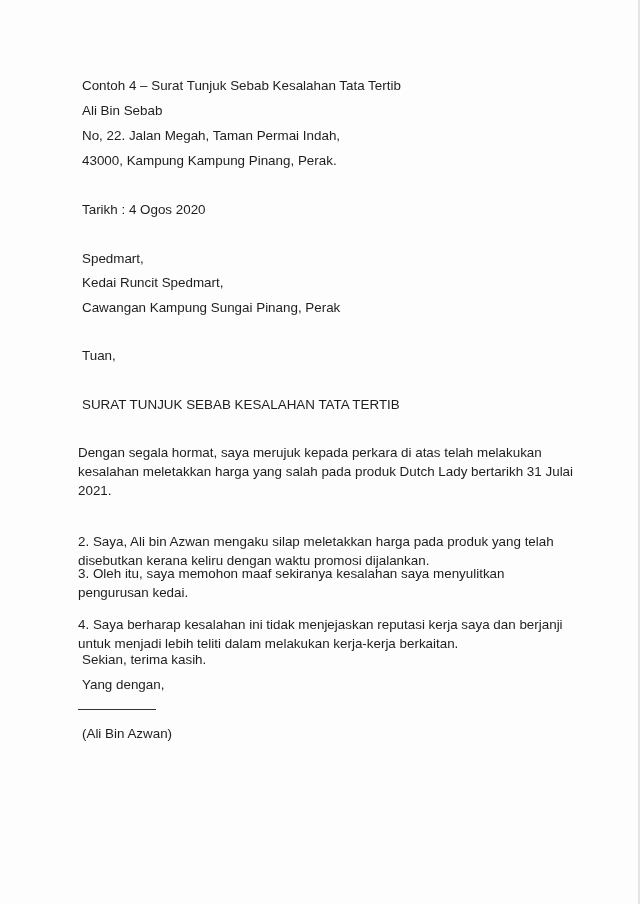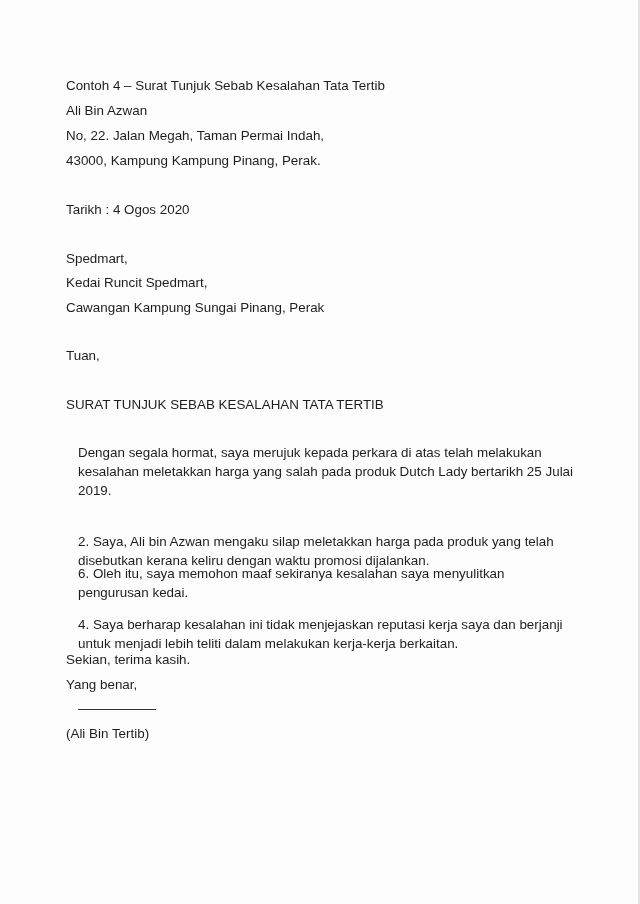--- a/index.html
+++ b/index.html
@@ -1,47 +1,47 @@
 <!DOCTYPE html>
 <html><head>
   <meta charset="utf-8">
   <style>
     html, body { margin: 0; padding: 0; }
     body {
       width: 640px; height: 904px; background: #fdfdfd; position: relative; overflow: hidden;
       font-family: "Liberation Sans", sans-serif; color: #1e1e1e; font-size: 13.4px;
     }
     .page-edge { position: absolute; right: 0; top: 0; width: 2px; height: 904px; background: #e4e4e4; }
-    .line { position: absolute; left: 66px; white-space: nowrap; line-height: 19px; text-align: center; }
+    .line { position: absolute; left: 82px; white-space: nowrap; line-height: 19px; text-align: center; }
     .para { position: absolute; left: 78px; width: 500px; line-height: 19px; white-space: normal; }
     .sig-line { position: absolute; left: 78px; top: 709px; width: 78px; height: 1px; background: #333; }
   </style>
 </head>
 <body>
 
 <div>
   <div class="page-edge"></div>
 
   <div class="line" style="top:76px">Contoh 4 – Surat Tunjuk Sebab Kesalahan Tata Tertib</div>
-  <div class="line" style="top:101px">Ali Bin Azwan</div>
+  <div class="line" style="top:101px">Ali Bin Sebab</div>
   <div class="line" style="top:126px">No, 22. Jalan Megah, Taman Permai Indah,</div>
   <div class="line" style="top:151px">43000, Kampung Kampung Pinang, Perak.</div>
 
   <div class="line" style="top:200px">Tarikh : 4 Ogos 2020</div>
 
   <div class="line" style="top:249px">Spedmart,</div>
   <div class="line" style="top:273px">Kedai Runcit Spedmart,</div>
   <div class="line" style="top:298px">Cawangan Kampung Sungai Pinang, Perak</div>
 
   <div class="line" style="top:346px">Tuan,</div>
 
   <div class="line" style="top:395px">SURAT TUNJUK SEBAB KESALAHAN TATA TERTIB</div>
 
-  <div class="para" style="top:443px">Dengan segala hormat, saya merujuk kepada perkara di atas telah melakukan kesalahan meletakkan harga yang salah pada produk Dutch Lady bertarikh 25 Julai 2019.</div>
+  <div class="para" style="top:443px">Dengan segala hormat, saya merujuk kepada perkara di atas telah melakukan kesalahan meletakkan harga yang salah pada produk Dutch Lady bertarikh 31 Julai 2021.</div>
   <div class="para" style="top:532px">2. Saya, Ali bin Azwan mengaku silap meletakkan harga pada produk yang telah disebutkan kerana keliru dengan waktu promosi dijalankan.</div>
-  <div class="para" style="top:564px">6. Oleh itu, saya memohon maaf sekiranya kesalahan saya menyulitkan pengurusan kedai.</div>
+  <div class="para" style="top:564px">3. Oleh itu, saya memohon maaf sekiranya kesalahan saya menyulitkan pengurusan kedai.</div>
   <div class="para" style="top:615px">4. Saya berharap kesalahan ini tidak menjejaskan reputasi kerja saya dan berjanji untuk menjadi lebih teliti dalam melakukan kerja-kerja berkaitan.</div>
 
   <div class="line" style="top:650px">Sekian, terima kasih.</div>
-  <div class="line" style="top:675px">Yang benar,</div>
+  <div class="line" style="top:675px">Yang dengan,</div>
   <div class="sig-line"></div>
-  <div class="line" style="top:724px">(Ali Bin Tertib)</div>
+  <div class="line" style="top:724px">(Ali Bin Azwan)</div>
 </div>
 
 </body></html>

